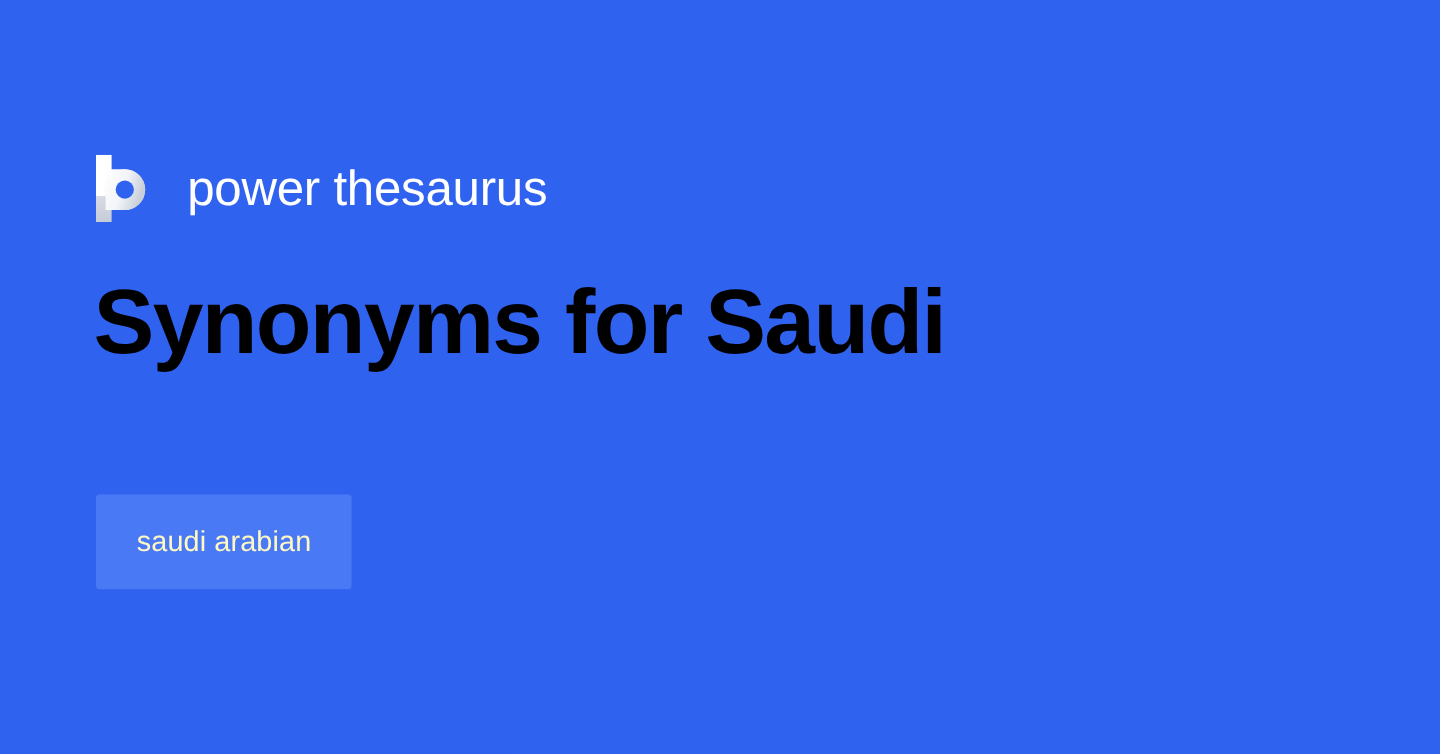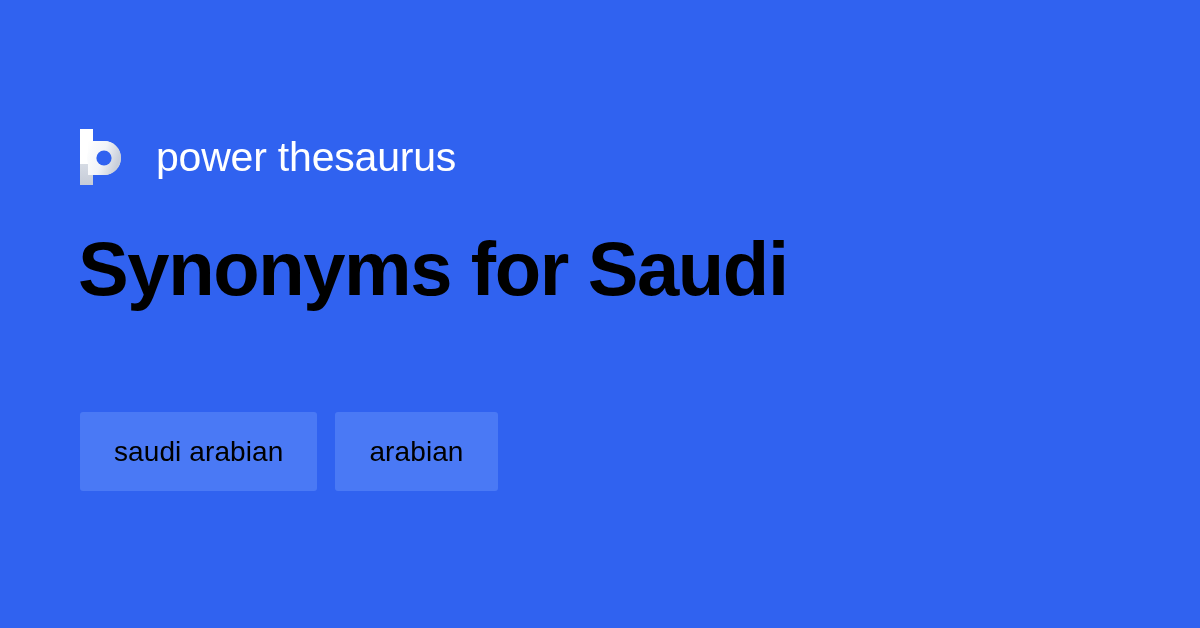--- a/index.html
+++ b/index.html
@@ -77,22 +77,22 @@
 
   .chip {
     height: 79px;
     box-sizing: border-box;
     display: flex;
     align-items: center;
     justify-content: center;
     padding: 0 34px;
     background: #4a79f5;
     border-radius: 3px;
-    color: #000000;
-    font-size: 28px;
+    color: #fef9c3;
+    font-size: 24px;
     font-weight: 400;
     letter-spacing: 0.1px;
     line-height: 1;
     white-space: nowrap;
     cursor: pointer;
     user-select: none;
   }
 </style>
 </head>
 <body>
@@ -122,16 +122,15 @@
 
       <circle cx="24" cy="29" r="7.6" fill="#3062f0"></circle>
     </svg>
     <span class="brand-name">power thesaurus</span>
   </div>
 
   <h1 class="headline">Synonyms for Saudi</h1>
 
   <div class="chips">
     <div class="chip">saudi arabian</div>
-    <div class="chip">arabian</div>
   </div>
 
 </div>
 
 </body></html>

